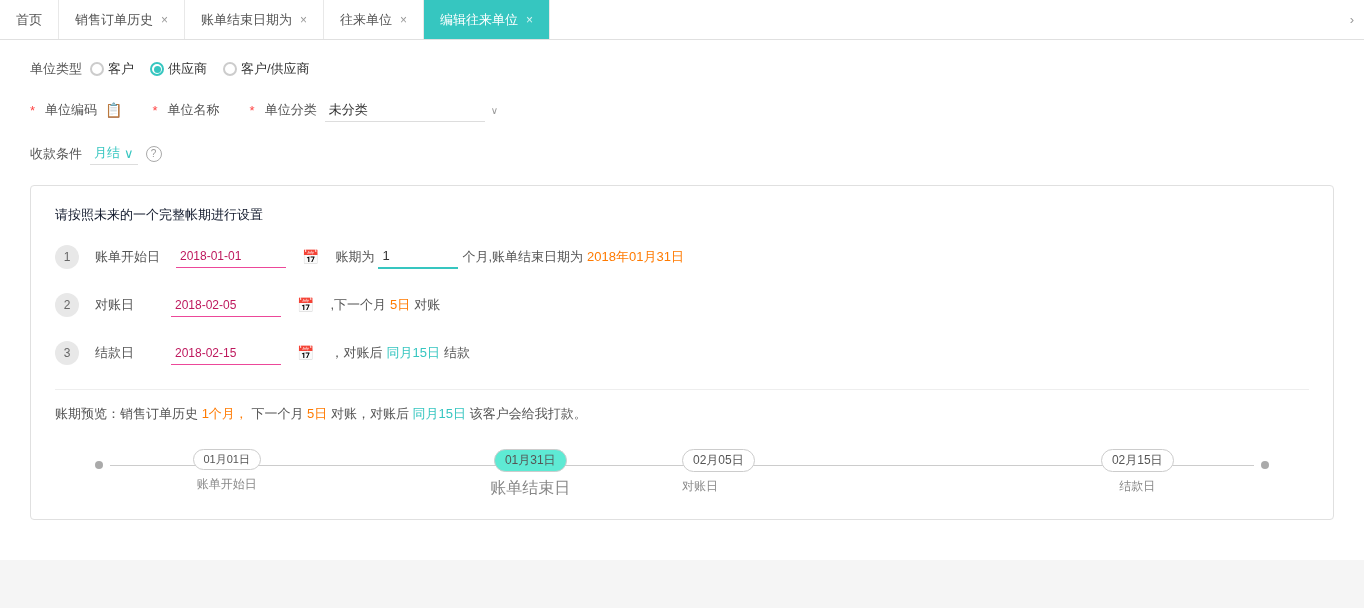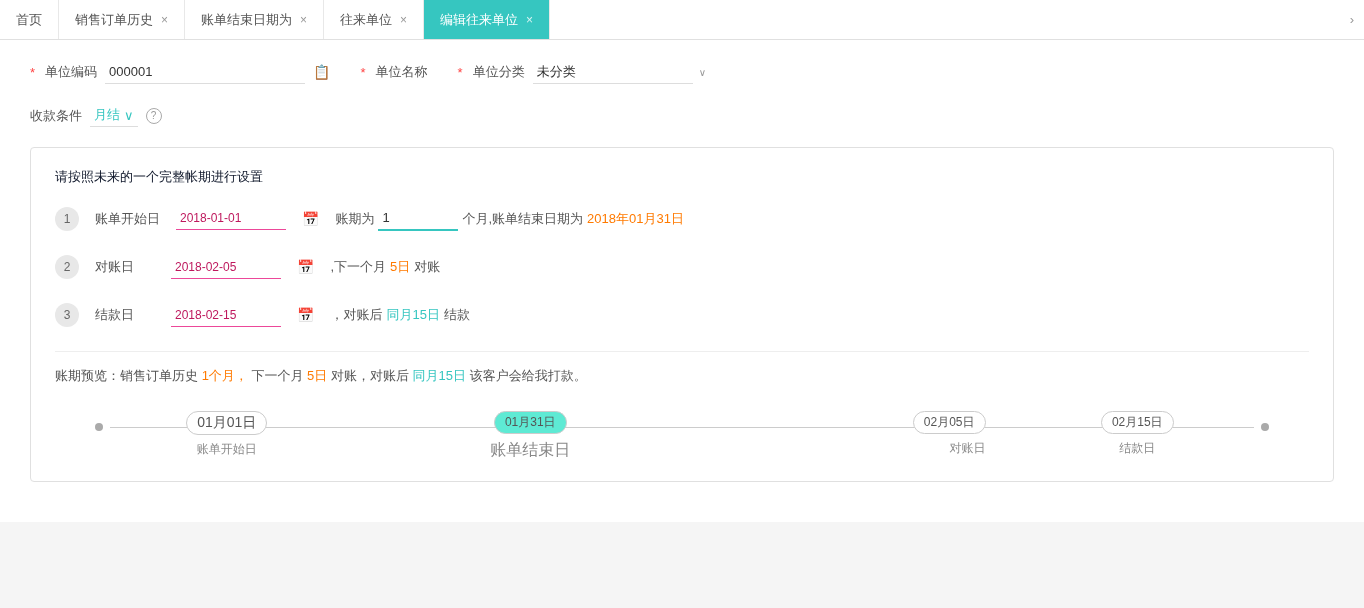--- a/index.html
+++ b/index.html
@@ -268,26 +268,44 @@
     <span>编辑往来单位</span>
     <span class="tab-close">×</span>
   </div>
   <div class="tab-more">
     <span>›</span>
   </div>
 </div>
 
 <div class="main-content">
 
+  <div class="form-row">
+    <div class="form-field">
+      <label>单位类型</label>
+      <div class="radio-group">
+        <div class="radio-item">
+          <div class="radio-circle"></div>
+          <span>客户</span>
+        </div>
+        <div class="radio-item">
+          <div class="radio-circle checked"></div>
+          <span>供应商</span>
+        </div>
+        <div class="radio-item">
+          <div class="radio-circle"></div>
+          <span>客户/供应商</span>
+        </div>
+      </div>
+    </div>
+  </div>
 
   <div class="form-row">
     <div class="form-field">
       <span class="required-star">*</span>
       <label>单位编码</label>
-      <input type="text" class="input-field medium" value="000001" style="">
       <span class="cal-icon">📋</span>
     </div>
     <div class="form-field">
       <span class="required-star">*</span>
       <label>单位名称</label>
     </div>
     <div class="form-field">
       <span class="required-star">*</span>
       <label>单位分类</label>
       <div class="category-field">
@@ -374,34 +392,34 @@
 
         <div style="display:flex; align-items:center; position:absolute; left:20px; top:12px;">
           <div style="width:8px;height:8px;border-radius:50%;background:#aaa;"></div>
         </div>
 
         <div style="display:flex; align-items:center; position:absolute; right:20px; top:12px;">
           <div style="width:8px;height:8px;border-radius:50%;background:#aaa;"></div>
         </div>
 
         <div class="timeline-node" style="flex:1; align-items:center;">
-          <div style="border:1px solid #ccc;border-radius:12px;padding:2px 10px;font-size:14px;color:#555;background:#fff;white-space:nowrap;">
+          <div style="border:1px solid #ccc;border-radius:12px;padding:2px 10px;font-size:11px;color:#555;background:#fff;white-space:nowrap;">
             <span>01月01日</span>
           </div>
           <div style="font-size:12px;color:#888;margin-top:6px;">账单开始日</div>
         </div>
 
         <div class="timeline-node" style="flex:1; align-items:center;">
           <div style="border:1px solid #ccc;border-radius:12px;padding:2px 10px;font-size:12px;color:#555;background:#5eead4;white-space:nowrap;">
             <span>01月31日</span>
           </div>
           <div style="font-size:16px;color:#888;margin-top:6px;font-family:Liberation Serif, serif;">账单结束日</div>
         </div>
 
-        <div class="timeline-node" style="flex:1; align-items:flex-end;">
+        <div class="timeline-node" style="flex:1; align-items:flex-start;">
           <div style="border:1px solid #ccc;border-radius:12px;padding:2px 10px;font-size:12px;color:#555;background:#fff;white-space:nowrap;">
             <span>02月05日</span>
           </div>
           <div style="font-size:12px;color:#888;margin-top:6px;">对账日</div>
         </div>
 
         <div class="timeline-node" style="flex:1; align-items:center;">
           <div style="border:1px solid #ccc;border-radius:12px;padding:2px 10px;font-size:12px;color:#555;background:#fff;white-space:nowrap;">
             <span>02月15日</span>
           </div>

